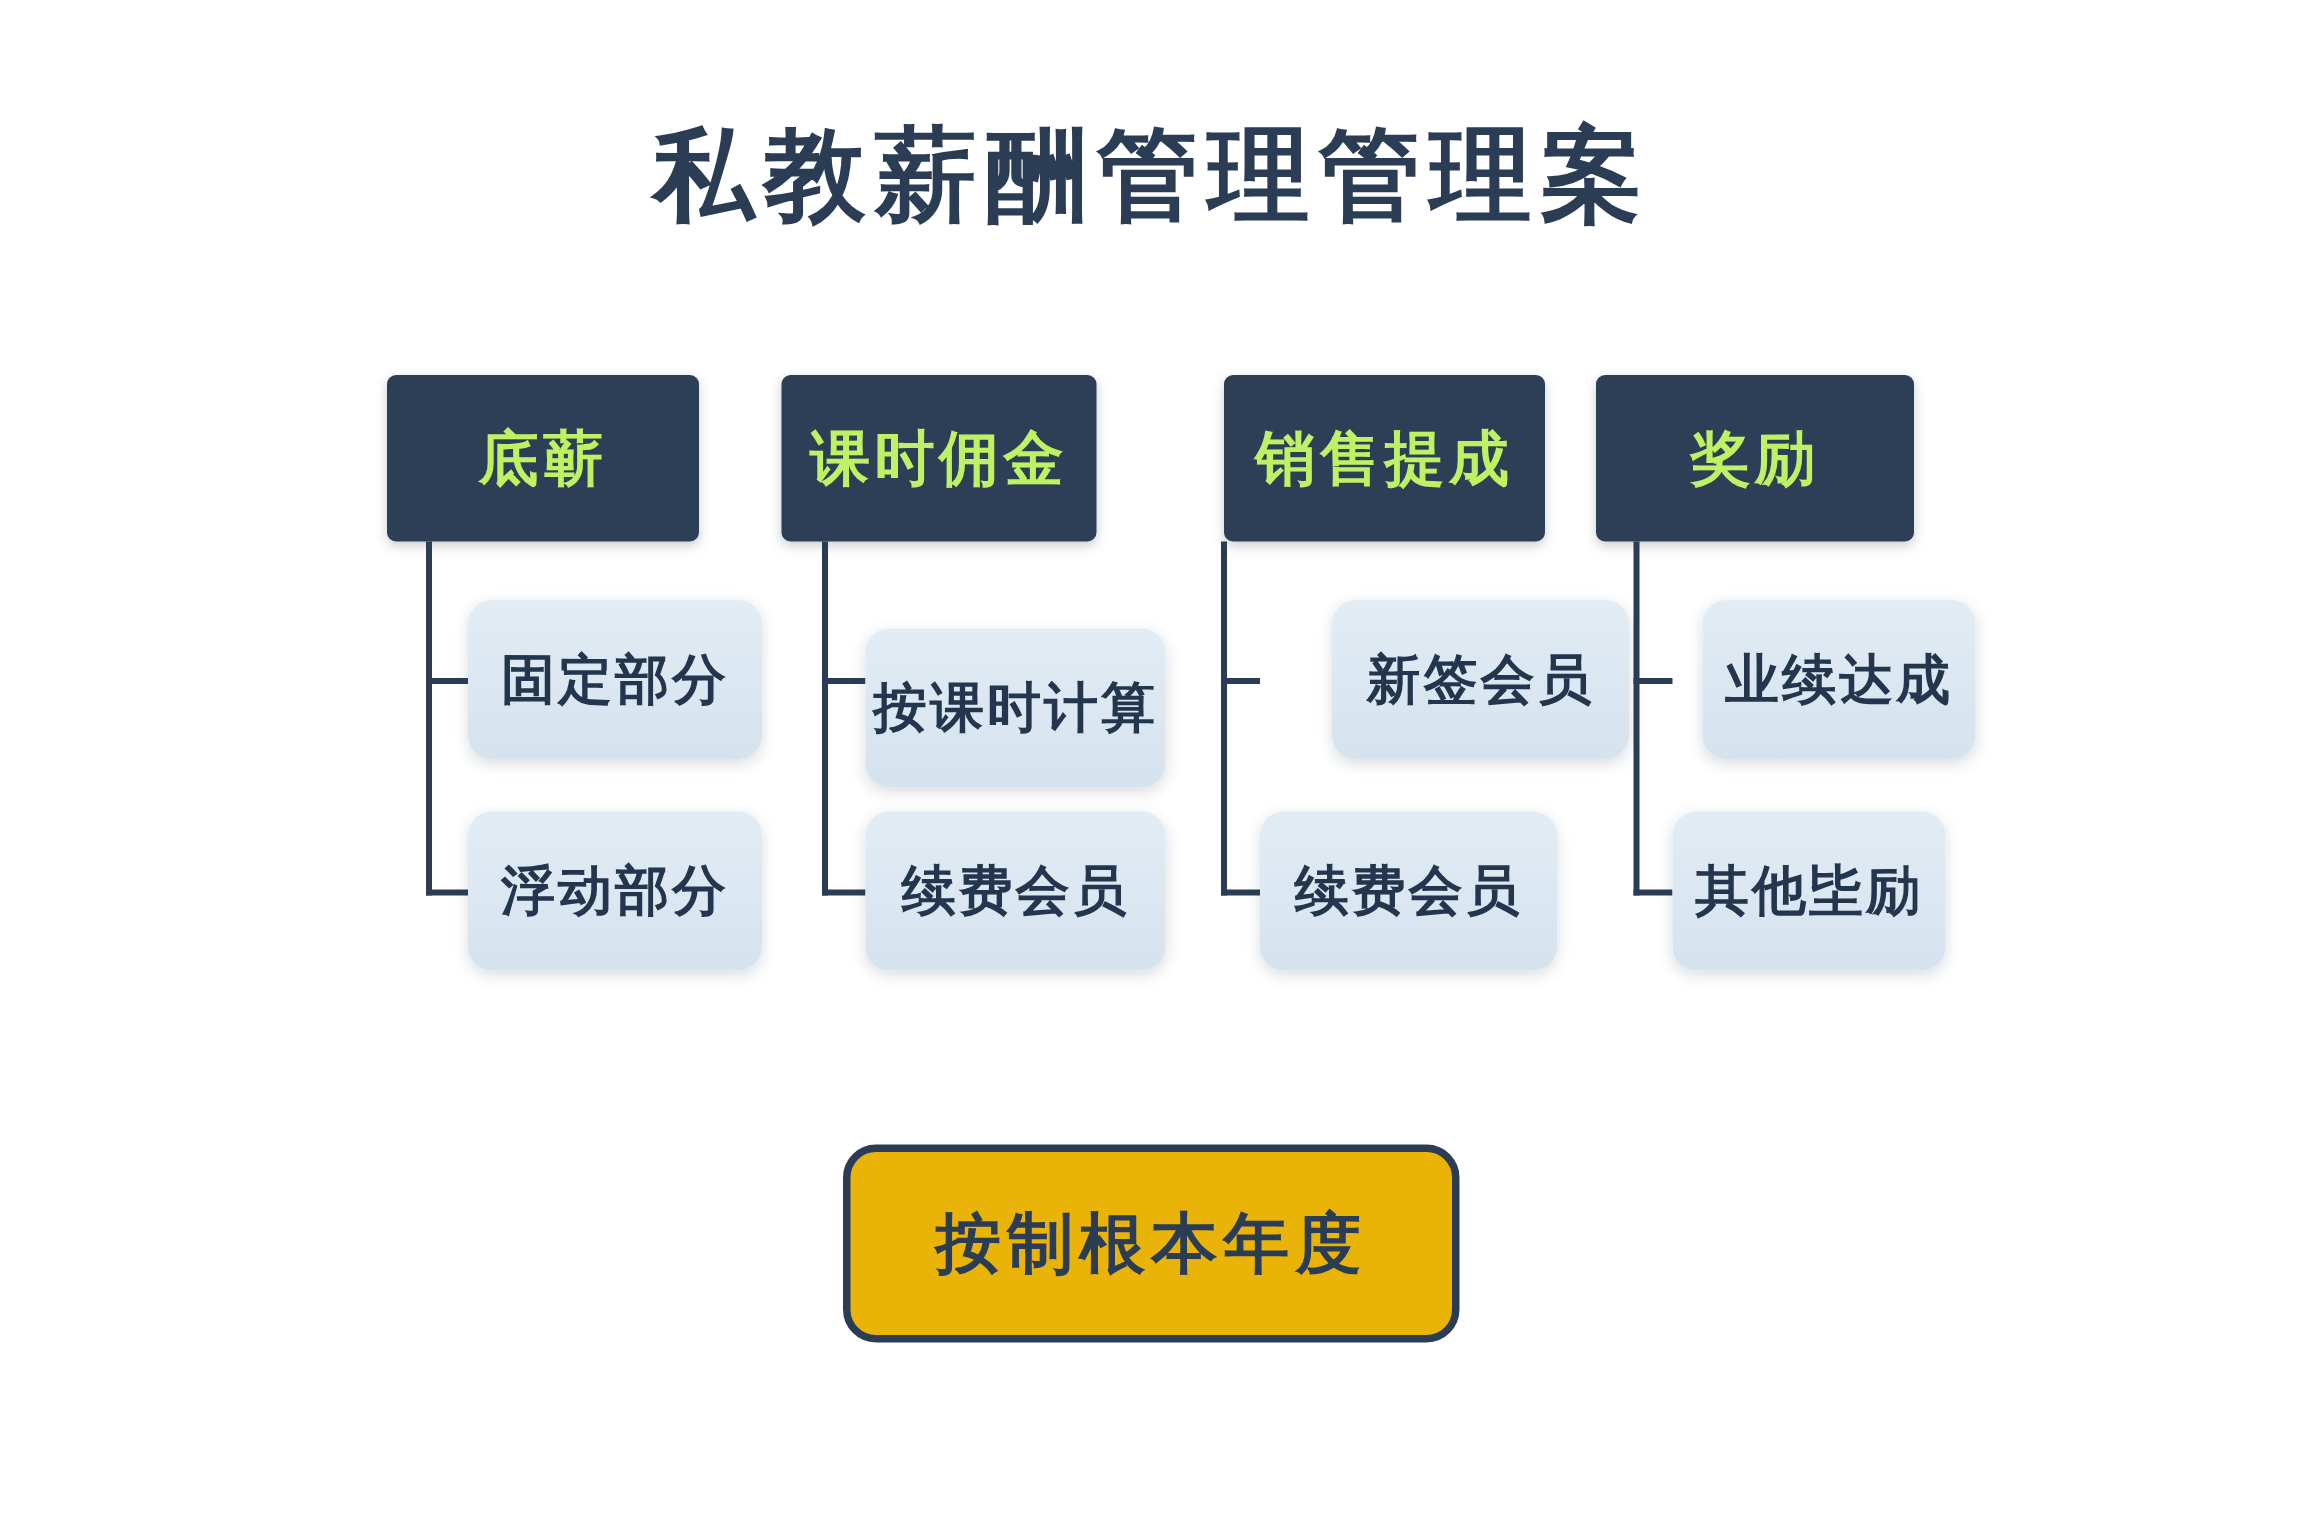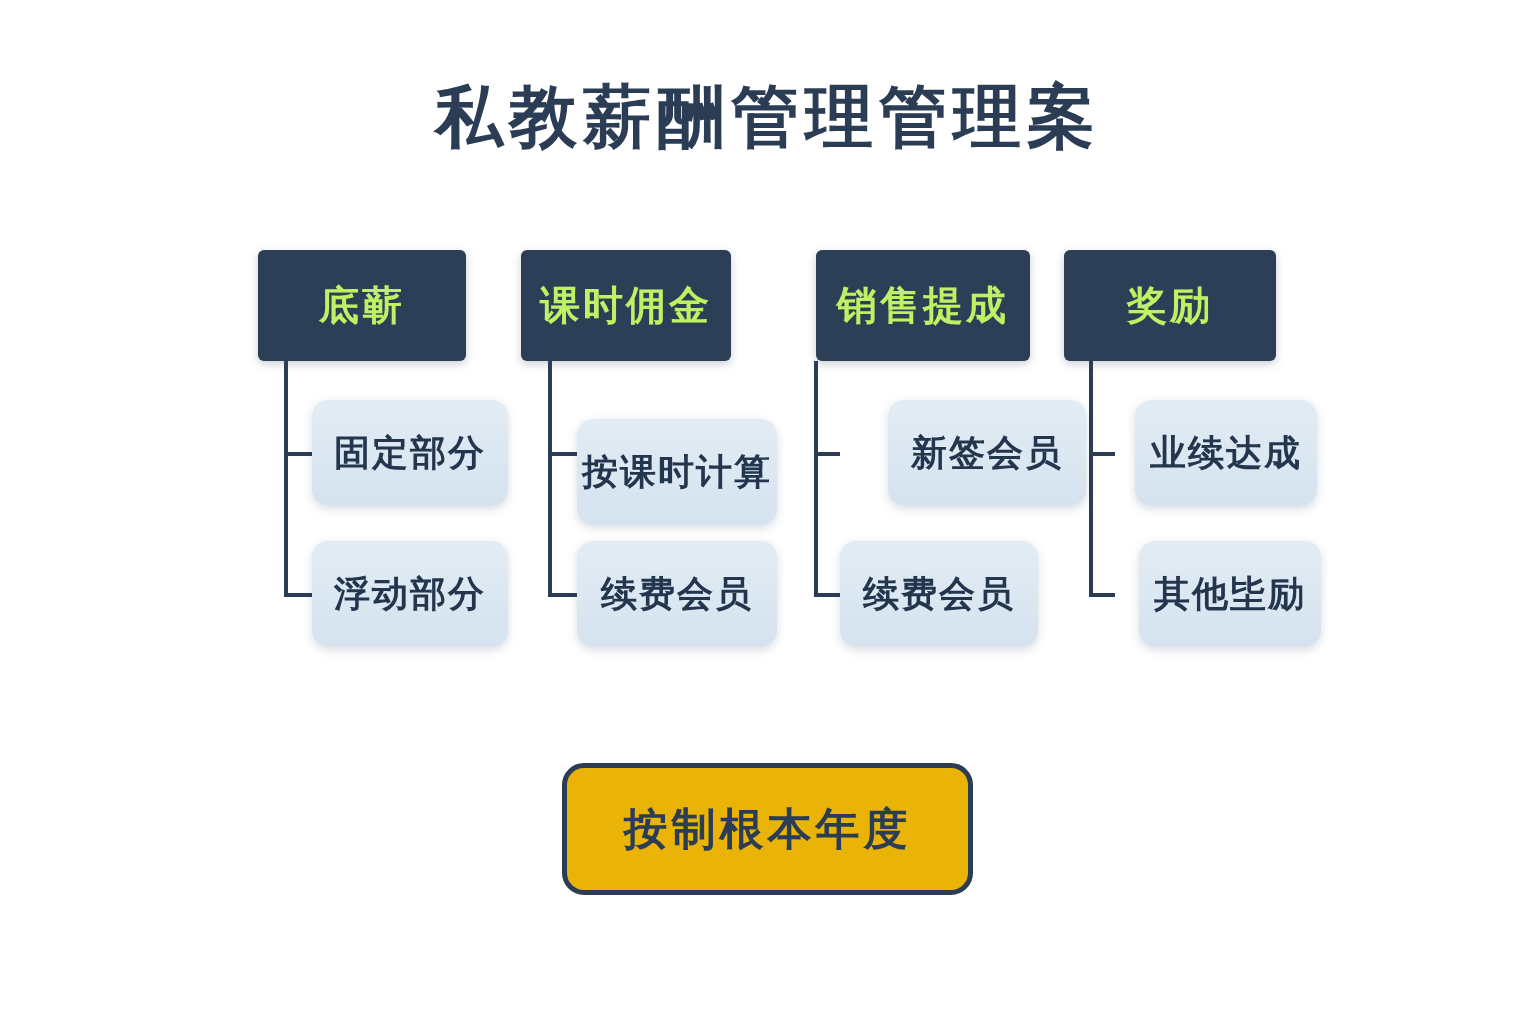--- a/index.html
+++ b/index.html
@@ -113,17 +113,17 @@
   <div class="hline" style="left:814px; top:452px; width:26px;"></div>
   <div class="hline" style="left:814px; top:593px; width:26px;"></div>
   <div class="sub-box" style="left:888px; top:400px; width:198px;">新签会员</div>
   <div class="sub-box" style="left:840px; top:541px; width:198px;">续费会员</div>
 
   <div class="header-box" style="left:1064px; top:250px; width:212px;">奖励</div>
   <div class="vline" style="left:1089px; top:361px; height:236px;"></div>
   <div class="hline" style="left:1089px; top:452px; width:26px;"></div>
   <div class="hline" style="left:1089px; top:593px; width:26px;"></div>
   <div class="sub-box" style="left:1115px; top:400px; width:182px;margin-left:20px;">业续达成</div>
-  <div class="sub-box" style="left:1115px; top:541px; width:182px;margin-left:24px;">其他坒励</div>
+  <div class="sub-box" style="left:1115px; top:541px; width:182px;">其他坒励</div>
 
   <div class="footer-box">按制根本年度</div>
 
 </div>
 
 </body></html>

